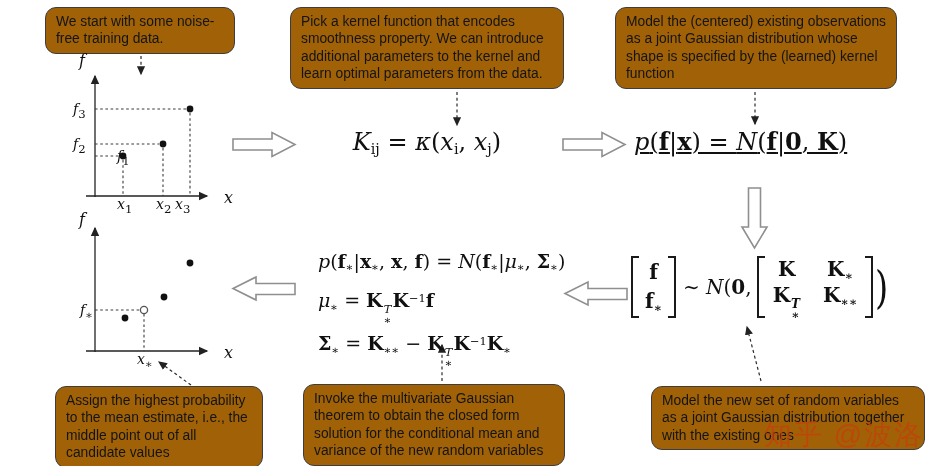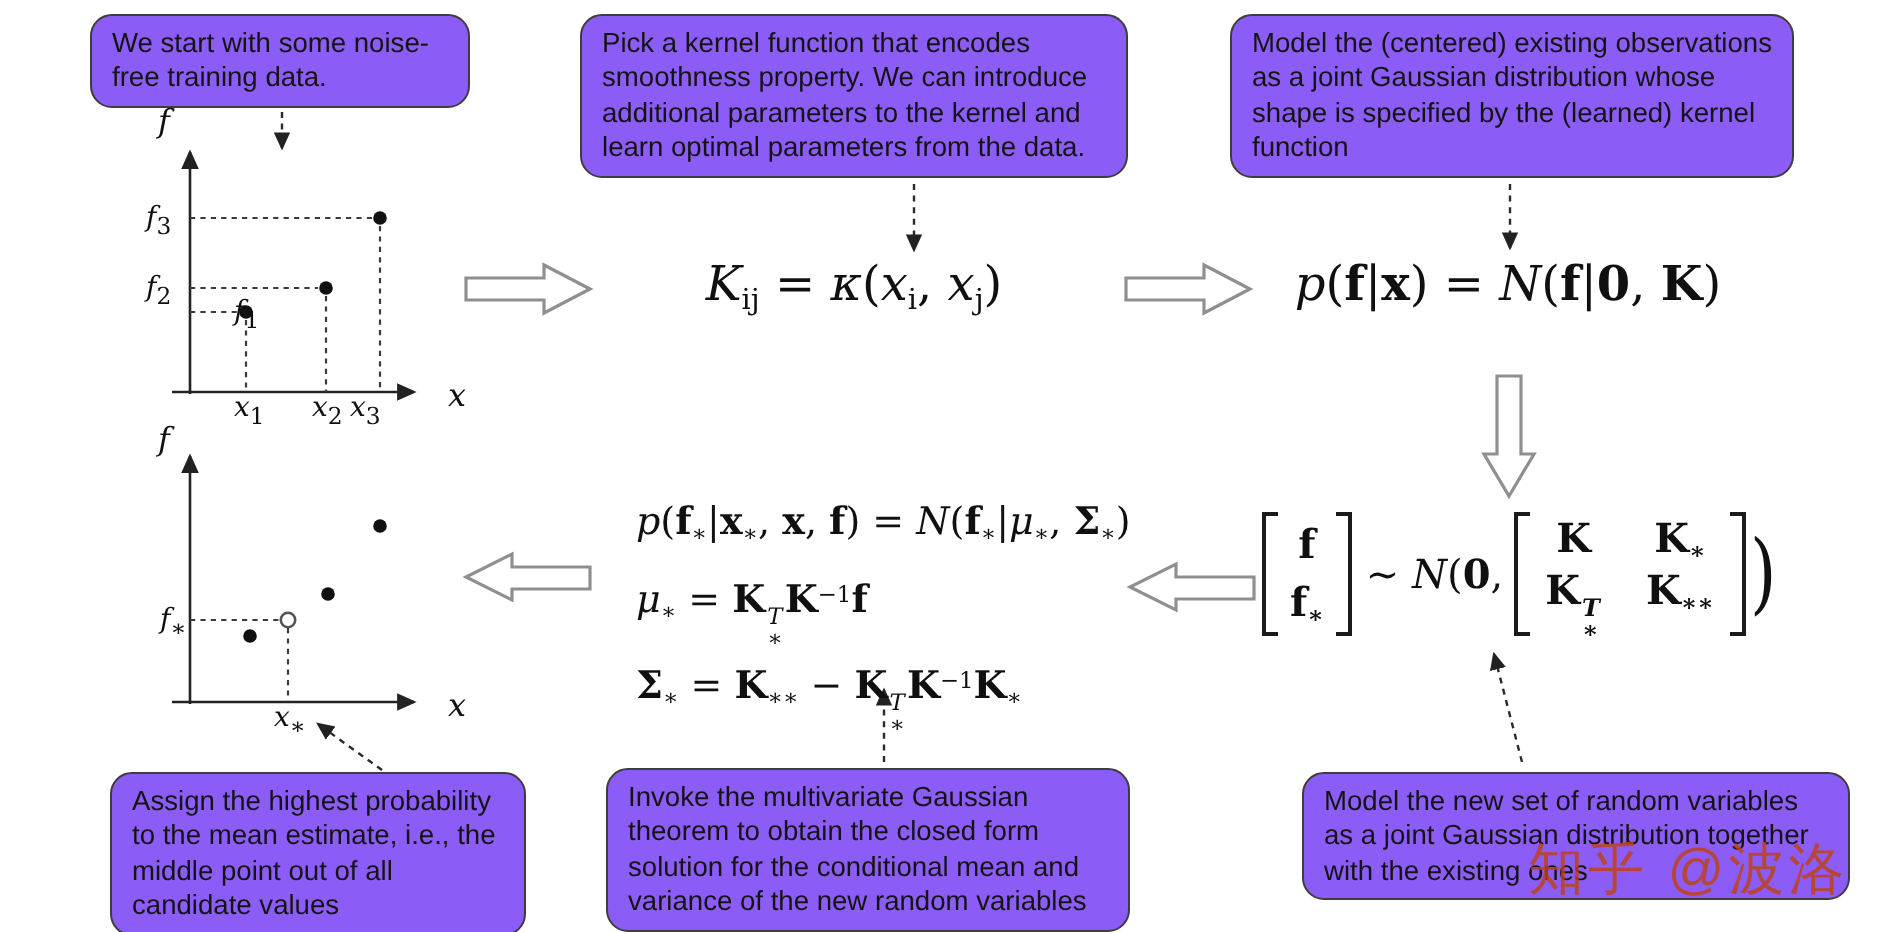--- a/index.html
+++ b/index.html
@@ -1,31 +1,31 @@
 <!DOCTYPE html>
 <html><head>
 <meta charset="utf-8">
 <style>
   html,body{margin:0;padding:0;background:#fff;}
   #canvas{position:relative;width:943px;height:466px;background:#ffffff;overflow:hidden;
           font-family:"Liberation Sans",sans-serif;color:#111;}
   #bg{position:absolute;left:0;top:0;}
-  .bubble{position:absolute;border:1.6px solid #3d3d3d;border-radius:11px;background:#8b5cf6;
+  .bubble{position:absolute;border:1.6px solid #3d3d3d;border-radius:11px;background:#a16207;
           padding:5px 10px;font-size:13.8px;line-height:17.4px;color:#141414;}
   .math{position:absolute;font-family:"DejaVu Serif","Liberation Serif",serif;color:#101010;}
   .mi{font-style:italic;}
   .mb{font-weight:bold;}
   .math sub,.math sup{font-size:0.6em;}
   .math sub{vertical-align:-0.3em;}
   .math sup{vertical-align:0.45em;}
   .mss{display:inline-flex;flex-direction:column;align-items:flex-start;vertical-align:-0.52em;
        line-height:0.95;font-size:0.6em;margin:0 1px;}
   .mss .up{font-style:italic;}
   .f-kernel{left:337px;top:128px;width:180px;text-align:center;font-size:24px;}
-  .f-prior{left:634px;top:127px;width:240px;text-align:center;font-size:24px;}
+  .f-prior{left:634px;top:127px;width:240px;font-size:24px;text-decoration:underline;}
   .f-post{left:318px;top:246px;font-size:19px;line-height:31px;}
   .joint{left:631px;top:256px;height:62px;display:flex;align-items:stretch;font-size:20px;}
   .brk{width:6px;border:2.2px solid #1a1a1a;}
   .brk.l{border-right:none;}
   .brk.r{border-left:none;}
   .jcol{display:flex;flex-direction:column;justify-content:space-around;align-items:center;
         padding:1px 6px;font-weight:bold;}
   .jmid{align-self:center;margin:0 5px 0 7px;white-space:nowrap;}
   .jmat{display:grid;grid-template-columns:auto auto;column-gap:22px;row-gap:0;
         justify-items:center;align-content:space-around;padding:1px 8px;}

